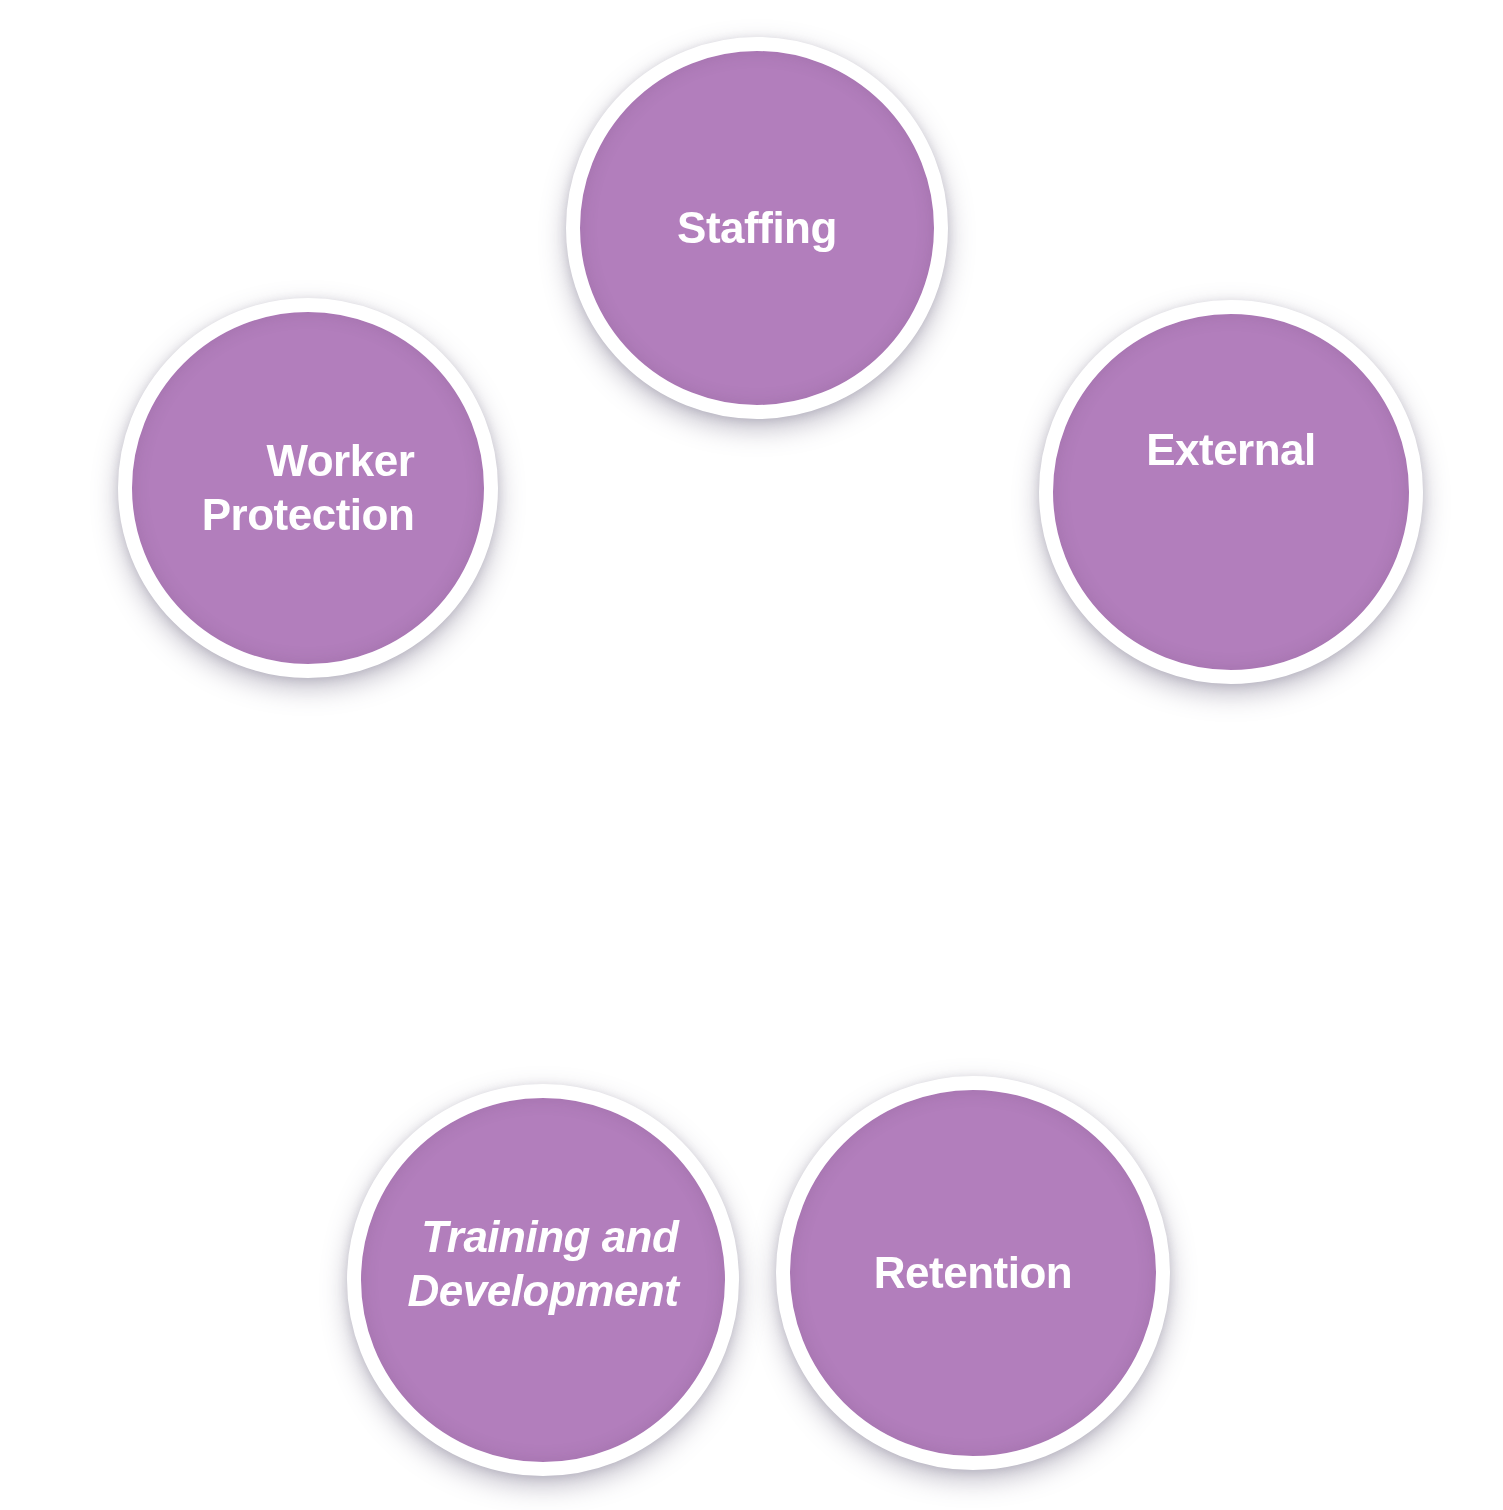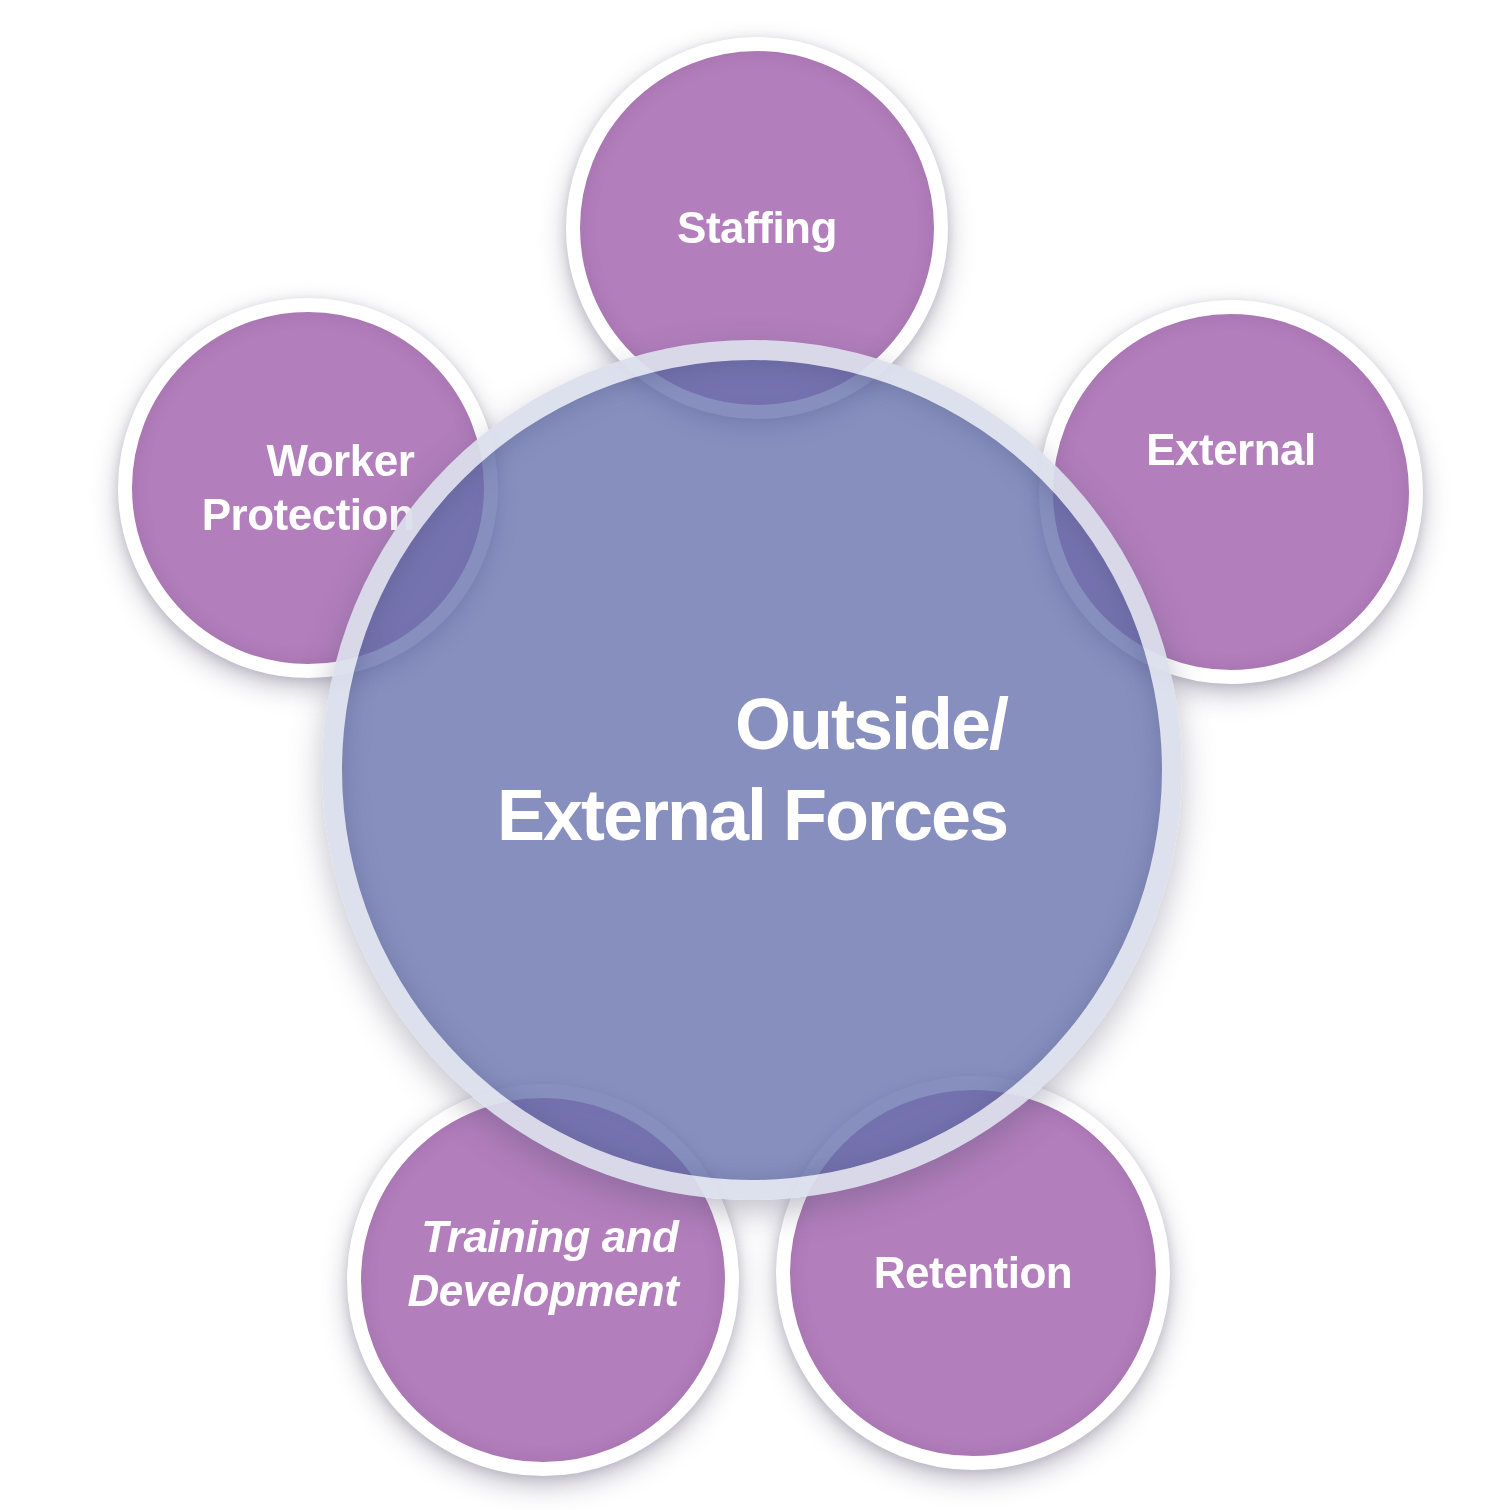--- a/index.html
+++ b/index.html
@@ -79,18 +79,14 @@
     <span class="label">Training and
 Development</span>
   </div>
 
 
   <div class="bubble satellite c-worker-protection" style="left:118px; top:298px; width:380px; height:380px;">
     <span class="label">Worker
 Protection</span>
   </div>
 
-  <div class="bubble center-bubble" style="left:322px; top:340px; width:860px; height:860px;">
-    <span class="label">Outside/
-External Forces</span>
-  </div>
 
 </div>
 
 </body></html>

